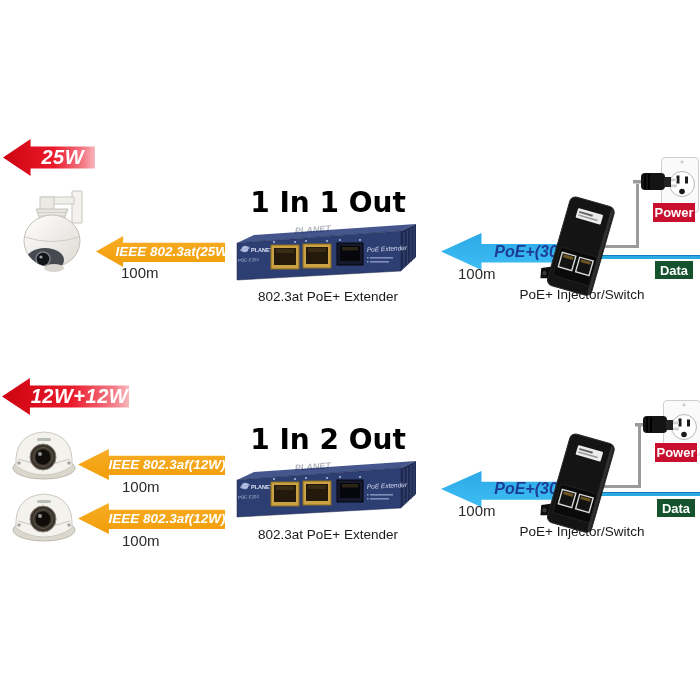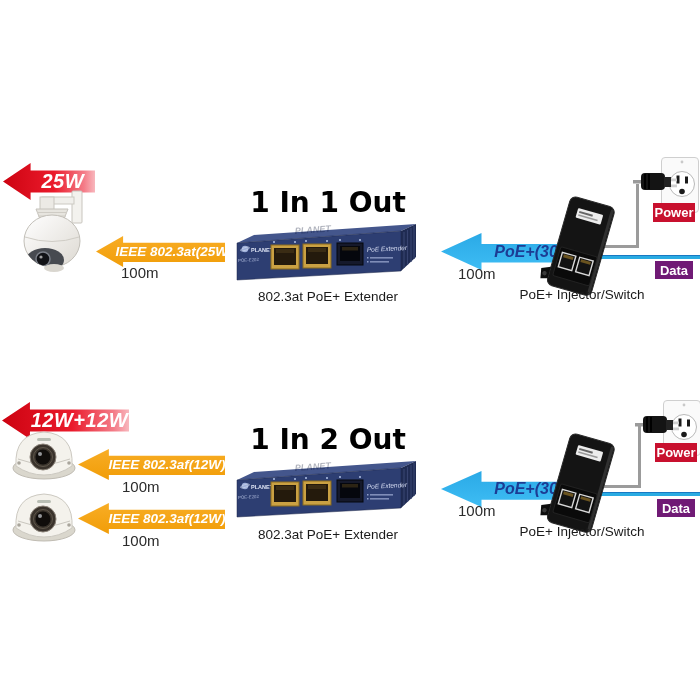--- a/index.html
+++ b/index.html
@@ -6,40 +6,40 @@
   #stage{position:relative;width:700px;height:700px;background:#ffffff;overflow:hidden;
          font-family:"Liberation Sans",sans-serif;}
   .abs{position:absolute;}
 
   
   .arrow{position:absolute;display:flex;align-items:center;justify-content:center;
          clip-path:polygon(0 50%, var(--head) 0, var(--head) var(--t), 100% var(--t),
                    100% var(--b), var(--head) var(--b), var(--head) 100%);}
   .arrow .lbl{padding-left:var(--head);white-space:nowrap;font-weight:bold;font-style:italic;}
   .arrow.red{--head:30%;--t:20%;--b:80%;
-        background:linear-gradient(to right,#cd0311,#ea1a2b 55%,#f47c88 88%,#f8b7bd);margin-top:24px;}
+        background:linear-gradient(to right,#cd0311,#ea1a2b 55%,#f47c88 88%,#f8b7bd);}
   .arrow.red .lbl{color:#fff;font-size:20px;letter-spacing:.5px;}
   .arrow.red2{--head:22%;}
   .arrow.orange{--head:21%;--t:22%;--b:84%;
         background:linear-gradient(to bottom,#f8ad25,#f19d08);}
   .arrow.orange .lbl{color:#fff;font-size:13.5px;}
   .arrow.blue{--head:27%;--t:30%;--b:80%;
         background:linear-gradient(to bottom,#2aa9e6,#3ebdf4);}
   .arrow.blue .lbl{color:#1c3c94;font-size:16px;}
 
   .dist{position:absolute;text-align:left;font-size:15px;color:#2b2b2b;}
   .title{position:absolute;text-align:center;font-family:"DejaVu Sans",sans-serif;
          font-weight:bold;font-size:28px;color:#000;}
   .caption{position:absolute;font-size:13.5px;color:#1a1a1a;}
   .caption.ctr{text-align:center;}
 
   .badge{position:absolute;display:flex;align-items:center;justify-content:center;
          color:#fff;font-weight:bold;font-size:13px;}
   .badge.power{background:#c8102e;}
-  .badge.data{background:#701a75;}
+  .badge.data{background:#14532d;}
 
   .dataline{position:absolute;height:3px;background:#29abe2;border-top:1px solid #1779c4;}
   .cable-v{position:absolute;width:3px;background:#9b9b9b;}
   .cable-h{position:absolute;height:3px;background:#9b9b9b;}
 </style>
 </head>
 <body>
 
 <div id="stage">
 

